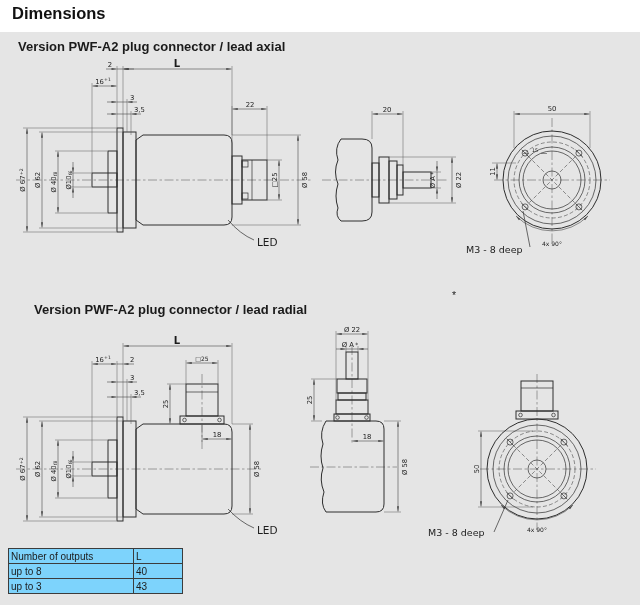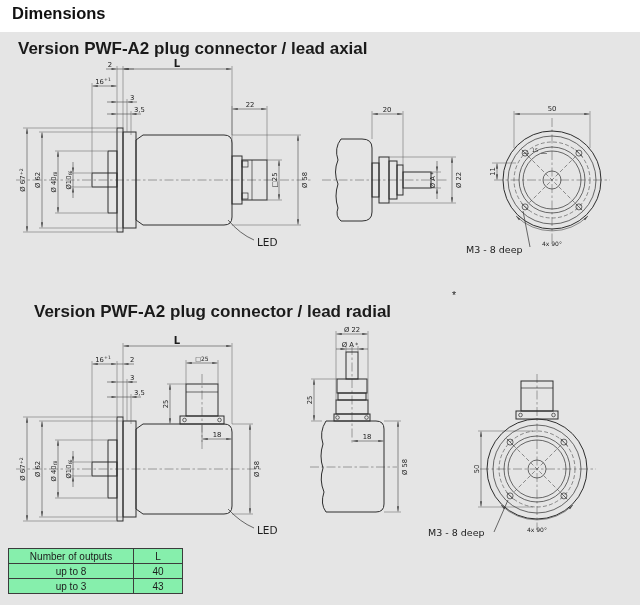--- a/index.html
+++ b/index.html
@@ -1,27 +1,27 @@
 <!DOCTYPE html>
 <html><head>
 <meta charset="utf-8">
 <style>
   html,body{margin:0;padding:0;width:640px;height:605px;background:#ffffff;overflow:hidden;
             font-family:"Liberation Sans","DejaVu Sans",sans-serif;}
   #stage{position:relative;width:536px;height:605px;padding-left:39px;}
   .page-title{position:absolute;left:12px;top:4px;font-size:16.5px;font-weight:bold;color:#111;}
   .panel{position:absolute;left:0;top:32px;width:640px;height:573px;background:#e5e5e5;}
-  .sec-head{position:absolute;font-size:17px;font-weight:bold;color:#1a1a1a;}
+  .sec-head{position:absolute;font-size:13px;font-weight:bold;color:#1a1a1a;}
   .svgwrap{position:absolute;left:0;}
   .note{position:absolute;left:452px;top:289px;width:186px;display:flex;gap:7px;
         font-size:10.5px;color:#252525;line-height:13px;}
   .note .star{flex:0 0 auto;}
   table.outputs{position:absolute;left:8px;top:548px;border-collapse:collapse;z-index:5;background:#e5e5e5;}
-  table.outputs th,table.outputs td{border:1px solid #3c3c3c;background:#86efac;color:#1c1c1c;
-        font-size:10px;font-weight:normal;text-align:center;height:14px;padding:0 2px;}
+  table.outputs th,table.outputs td{border:1px solid #3c3c3c;background:#7dd3fc;color:#1c1c1c;
+        font-size:10px;font-weight:normal;text-align:left;height:14px;padding:0 2px;}
   table.outputs .c1{width:120px;} table.outputs .c2{width:44px;}
   
   .ln{stroke:#2e2e2e;stroke-width:1;fill:none}
   .ln2{stroke:#2e2e2e;stroke-width:.7;fill:none}
   .ext{stroke:#5a5a5a;stroke-width:.5;fill:none}
   .dim{stroke:#474747;stroke-width:.6;fill:none;marker-start:url(#arw);marker-end:url(#arw)}
   .da{stroke:#474747;stroke-width:.6;fill:none;marker-end:url(#arw)}
   .dp{stroke:#474747;stroke-width:.6;fill:none}
   .cl{stroke:#5a5a5a;stroke-width:.55;fill:none;stroke-dasharray:9 2.5 2.5 2.5}
   .dsh{stroke:#4a4a4a;stroke-width:.6;fill:none;stroke-dasharray:4 2.2}

